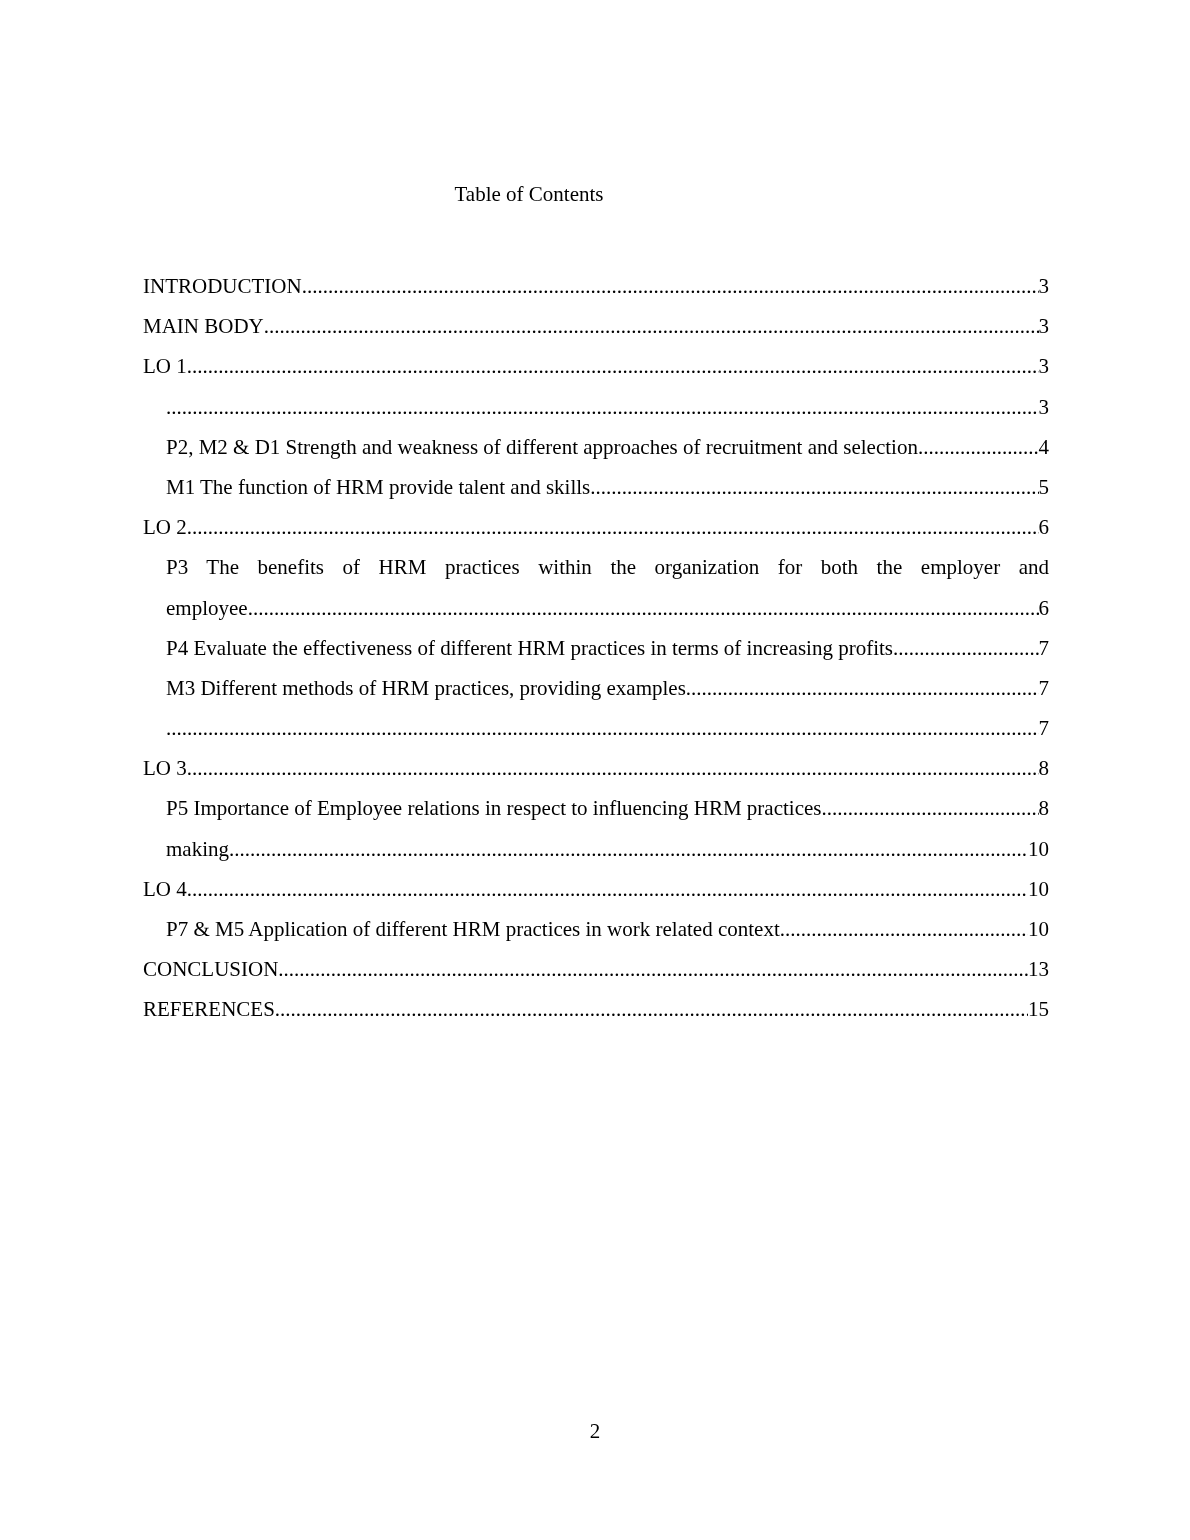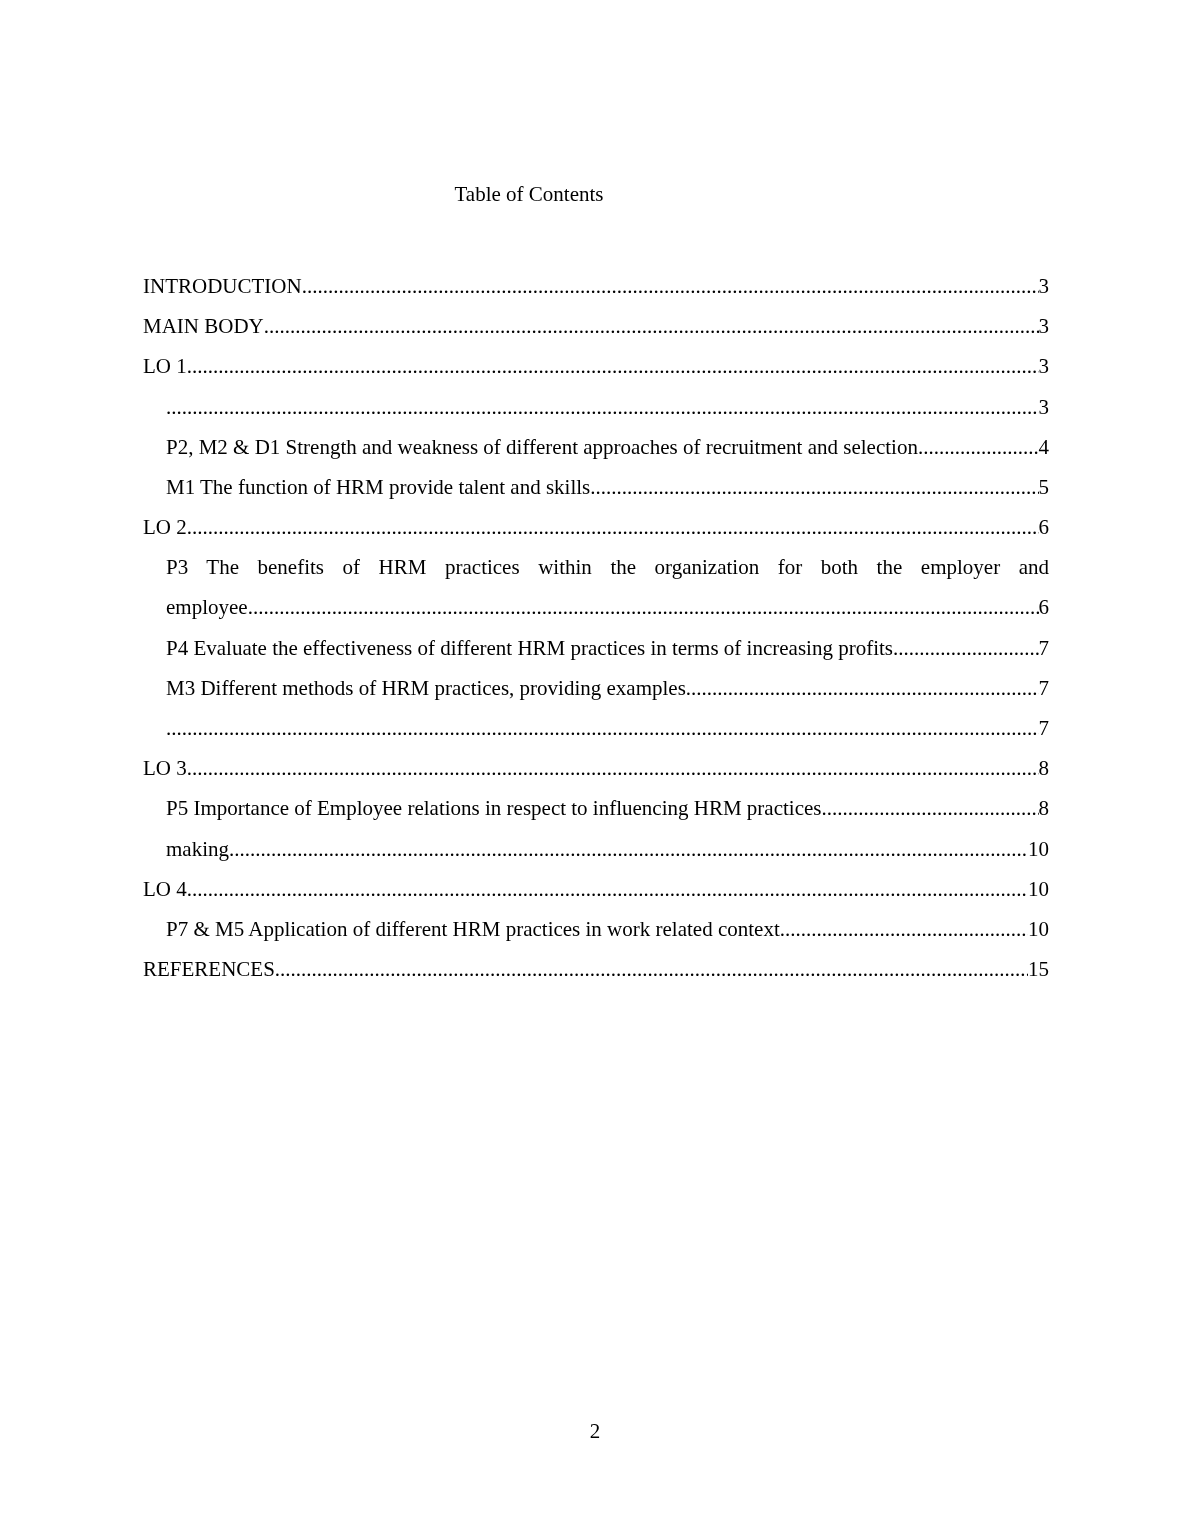--- a/index.html
+++ b/index.html
@@ -12,21 +12,21 @@
              align-items: baseline; white-space: nowrap; overflow: hidden; }
     .entry.l2 { padding-left: 23px; }
     .entry .txt { flex: 0 0 auto; }
     .entry .dots { flex: 1 1 auto; overflow: hidden; white-space: nowrap; min-width: 0; }
     .entry .dots::after { content: "................................................................................................................................................................................................................................................................"; }
     .entry .pg { flex: 0 0 auto; }
     .entry.wrap { height: auto; display: block; white-space: normal; text-align: justify;
                   text-align-last: justify; }
     .wrap-first { display: block; text-align: justify; text-align-last: justify;
                   line-height: 40.2px; height: 40.2px; overflow: hidden; }
-    .wrap-second { display: flex; align-items: flex-end; line-height: 40.2px; height: 40.2px;
+    .wrap-second { display: flex; align-items: flex-start; line-height: 40.2px; height: 40.2px;
                    white-space: nowrap; overflow: hidden; }
     .wrap-second .dots { flex: 1 1 auto; overflow: hidden; white-space: nowrap; min-width: 0; }
     .wrap-second .dots::after { content: "................................................................................................................................................................................................................................................................"; }
     .pagenum { position: absolute; top: 1417px; left: 0; width: 1190px; text-align: center;
                font-size: 21px; line-height: 28px; }
   </style>
 </head>
 <body>
 
 <div class="title">Table of Contents</div>
@@ -126,20 +126,25 @@
     <span class="dots"></span>
     <span class="pg">10</span>
   </div>
 
   <div class="entry l2">
     <span class="txt">P7 &amp; M5 Application of different HRM practices in work related context</span>
     <span class="dots"></span>
     <span class="pg">10</span>
   </div>
 
+  <div class="entry l1">
+    <span class="txt">CONCLUSION</span>
+    <span class="dots"></span>
+    <span class="pg">13</span>
+  </div>
 
   <div class="entry l1">
     <span class="txt">REFERENCES</span>
     <span class="dots"></span>
     <span class="pg">15</span>
   </div>
 
 </div>
 
 <div class="pagenum">2</div>

